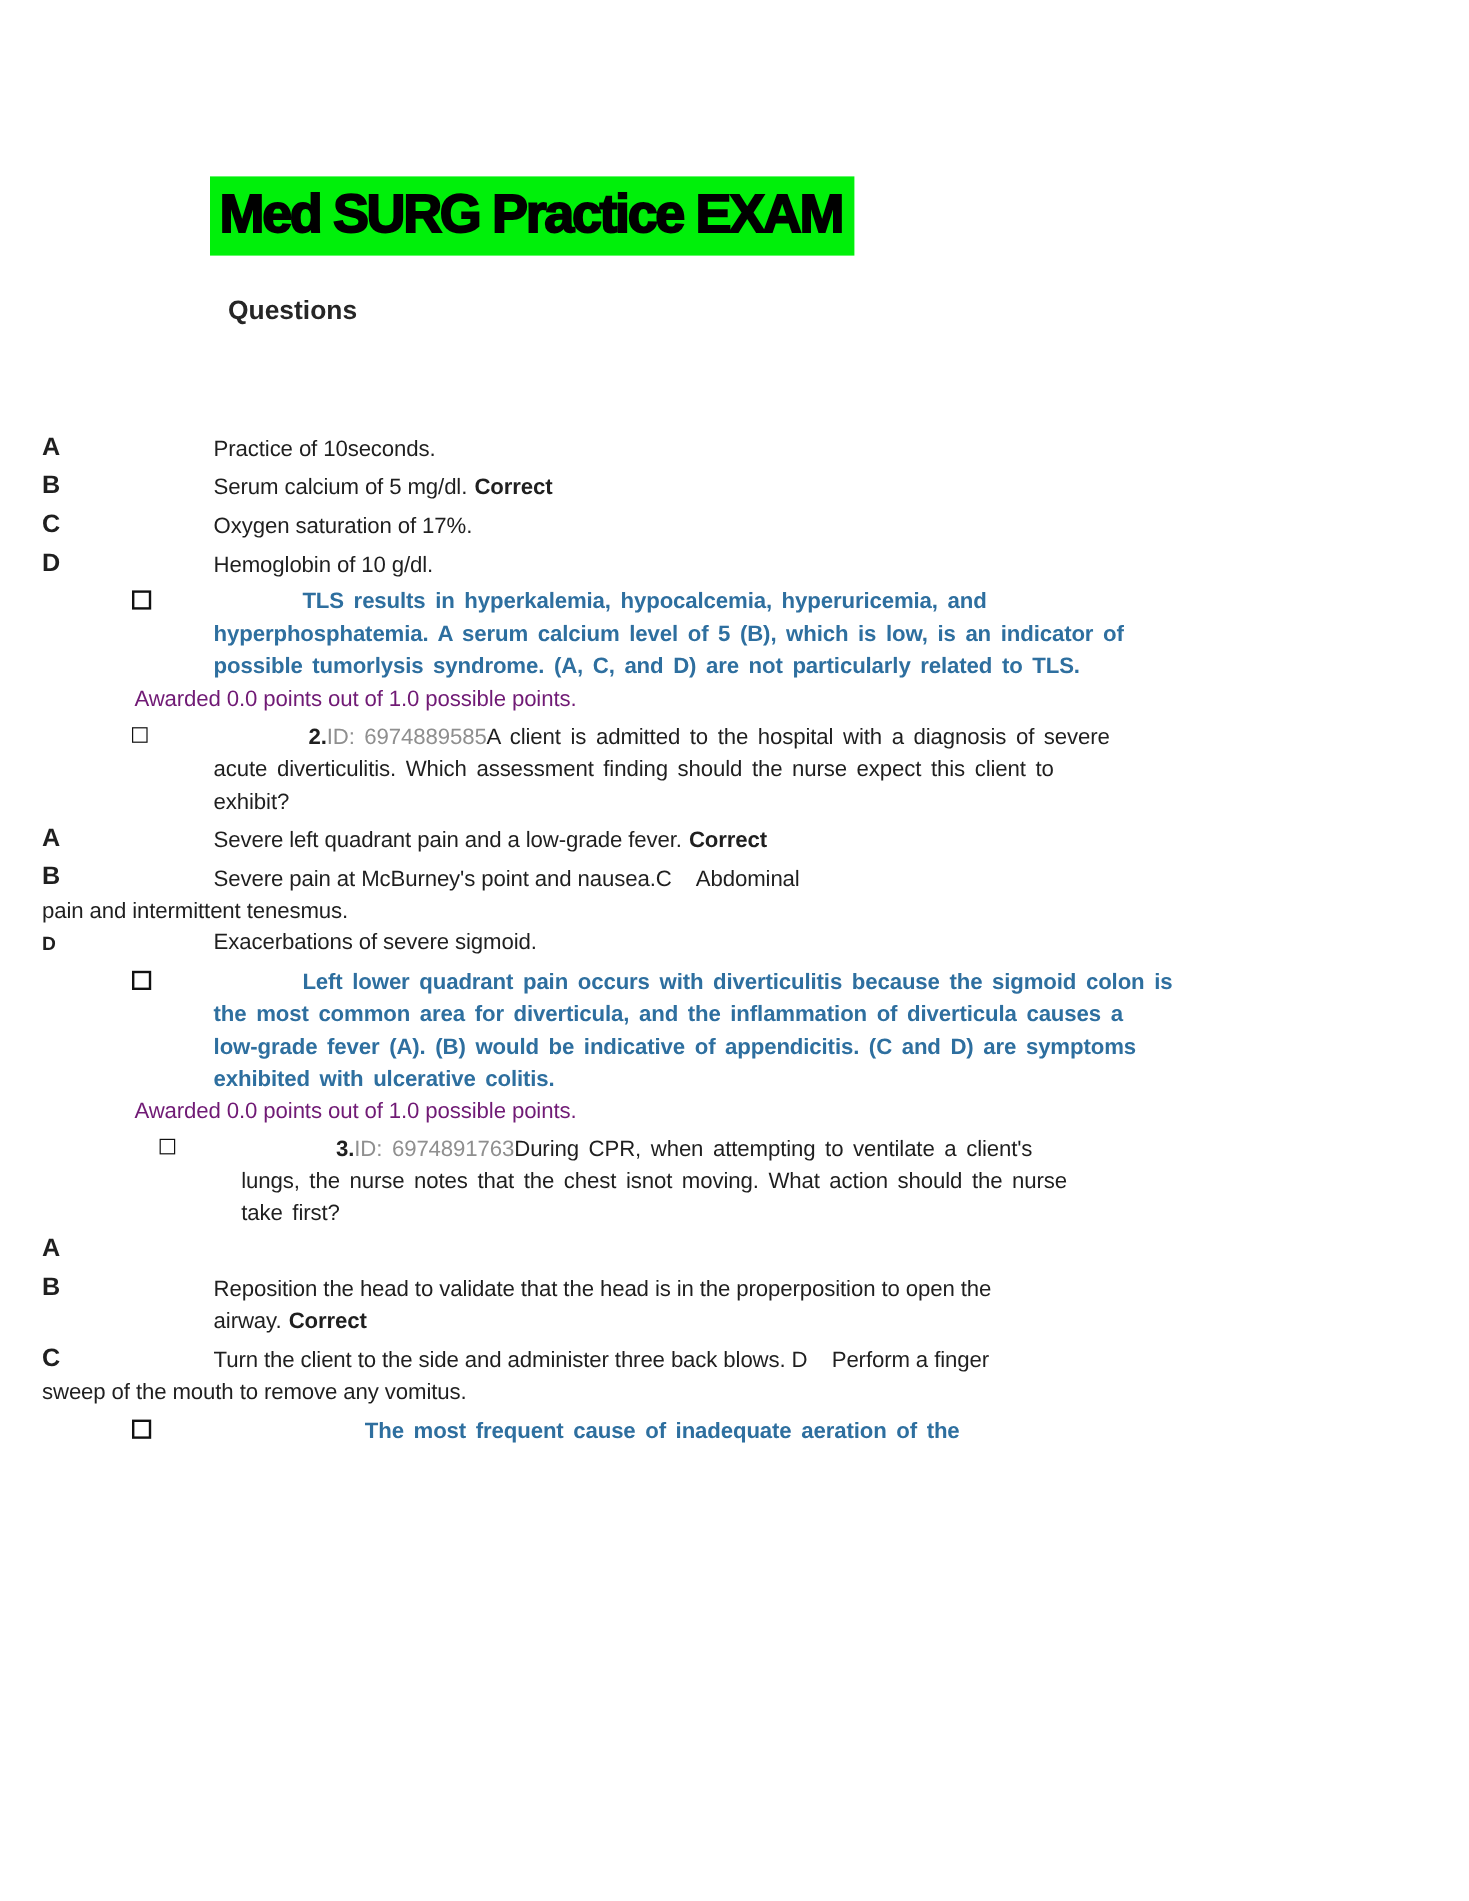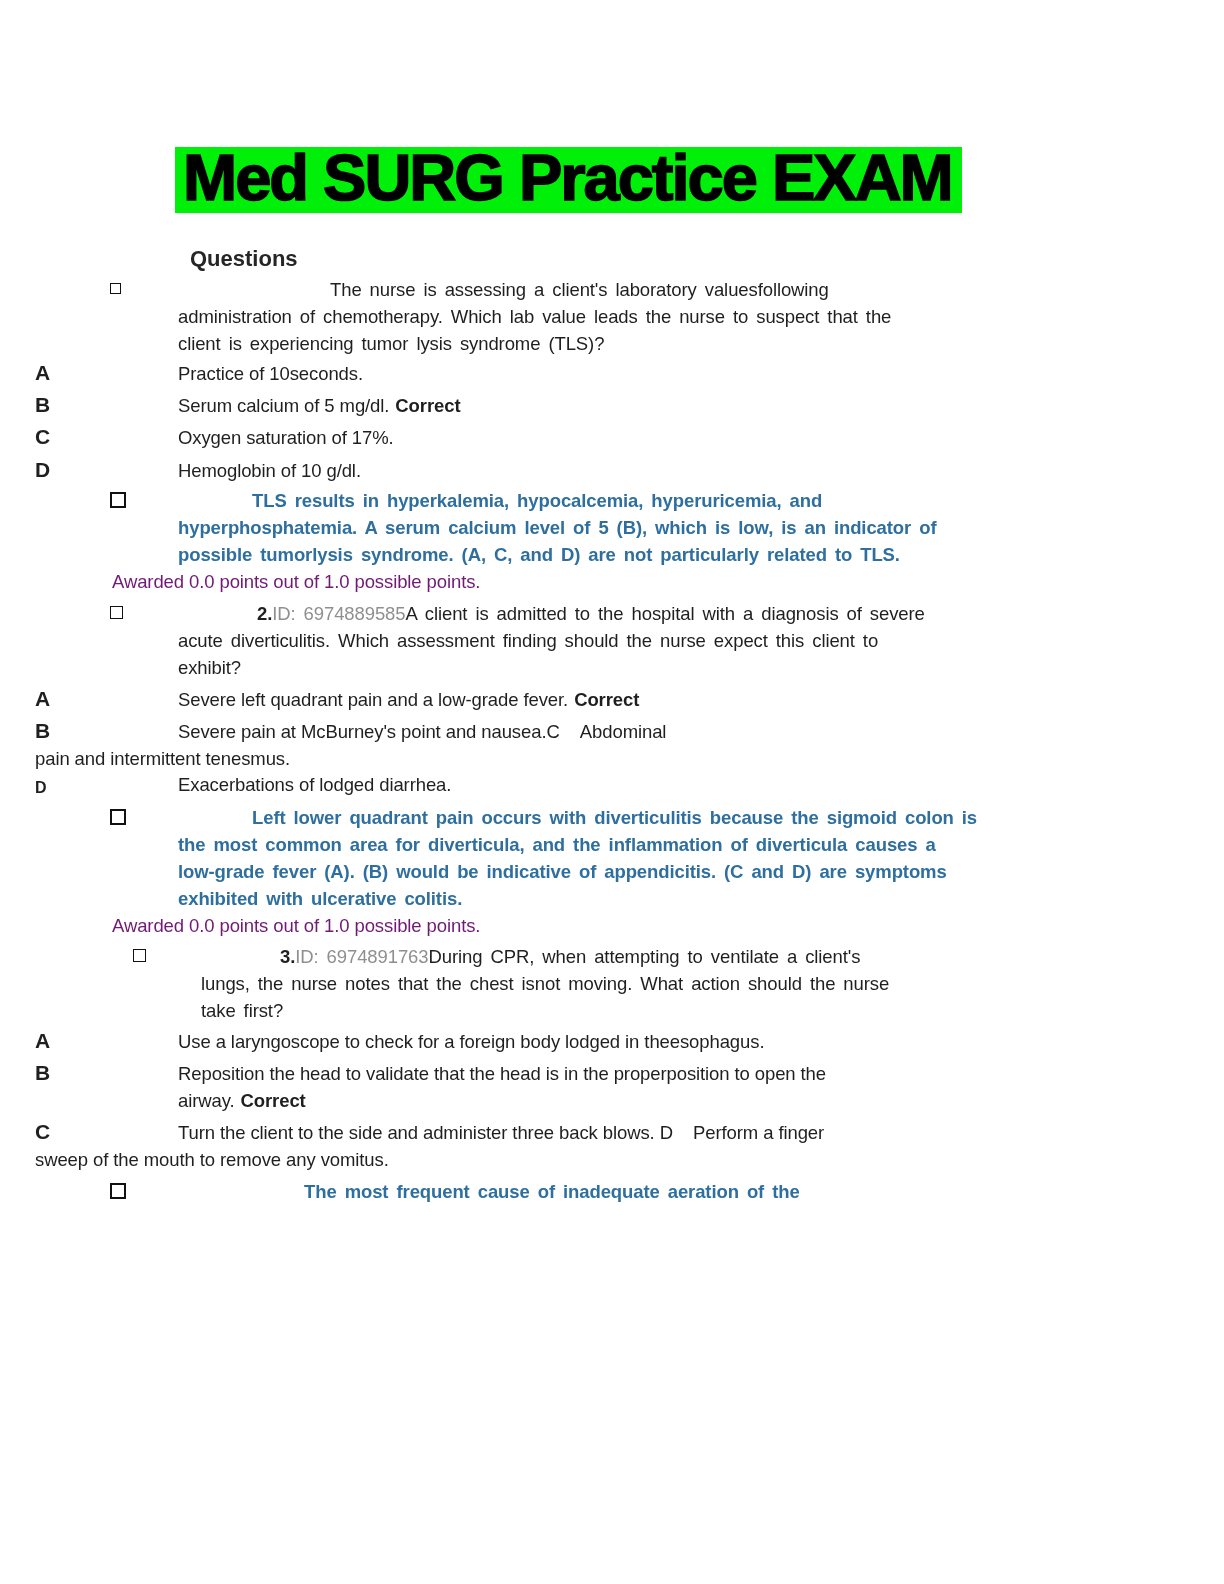--- a/index.html
+++ b/index.html
@@ -12,21 +12,21 @@
     overflow:hidden;
   }
   
   .title-hl{
     position:absolute;left:175px;top:147px;
     background:#00f00a;
     padding:2px 10px 6px 8px;
     display:inline-block;
   }
   .title-hl span{
-    font-size:65px;line-height:58px;font-weight:700;
+    font-size:45px;line-height:58px;font-weight:700;
     letter-spacing:-2px;color:#000;
     -webkit-text-stroke:1.6px #000;
     white-space:nowrap;
   }
   .h-questions{
     position:absolute;left:190px;top:246px;
     font-size:22px;font-weight:700;color:#262626;
   }
   
   .para,.opt,.awarded{
@@ -65,54 +65,51 @@
 </style>
 </head>
 <body>
 
 <div class="page">
 
   <div class="title-hl"><span>Med SURG Practice EXAM</span></div>
 
   <div class="h-questions">Questions</div>
 
-  <div class="para" style="top:276px;text-indent:152px;"><span class="bullet"></span><span>The nurse is assessing a client's laboratory valuesfollowing
-administration of chemotherapy. Which lab value leads the nurse to suspect that the
-client is experiencing tumor lysis syndrome (TLS)?</span></div>
 
   <div class="opt" style="top:360px;"><span class="letter">A</span><span>Practice of 10seconds.</span><span class="correct-label"></span></div>
   <div class="opt" style="top:392px;"><span class="letter">B</span><span>Serum calcium of 5 mg/dl.</span><span class="correct-label">Correct</span></div>
   <div class="opt" style="top:424px;"><span class="letter">C</span><span>Oxygen saturation of 17%.</span><span class="correct-label"></span></div>
   <div class="opt" style="top:457px;"><span class="letter">D</span><span>Hemoglobin of 10 g/dl.</span><span class="correct-label"></span></div>
 
   <div class="para expl" style="top:487px;text-indent:74px;"><span class="bullet lg"></span><span>TLS results in hyperkalemia, hypocalcemia, hyperuricemia, and
 hyperphosphatemia. A serum calcium level of 5 (B), which is low, is an indicator of
 possible tumorlysis syndrome. (A, C, and D) are not particularly related to TLS.</span></div>
   <div class="awarded" style="top:568px;">Awarded 0.0 points out of 1.0 possible points.</div>
 
   <div class="para" style="top:600px;text-indent:79px;"><span class="bullet md"></span><span class="num">2.</span><span class="qid">ID: 6974889585</span><span>A client is admitted to the hospital with a diagnosis of severe
 acute diverticulitis. Which assessment finding should the nurse expect this client to
 exhibit?</span></div>
 
   <div class="opt" style="top:686px;"><span class="letter">A</span><span>Severe left quadrant pain and a low-grade fever.</span><span class="correct-label">Correct</span></div>
   <div class="opt hang" style="top:718px;"><span class="letter">B</span><span>Severe pain at McBurney's point and nausea.C&nbsp;&nbsp;&nbsp;&nbsp;Abdominal
 pain and intermittent tenesmus.</span></div>
-  <div class="opt" style="top:771px;"><span class="letter small">D</span><span>Exacerbations of lodged diarrhea.</span></div>
+  <div class="opt" style="top:771px;"><span class="letter small">D</span><span>Exacerbations of severe sigmoid.</span></div>
 
   <div class="para expl" style="top:804px;text-indent:74px;"><span class="bullet lg"></span><span>Left lower quadrant pain occurs with diverticulitis because the sigmoid colon is
 the most common area for diverticula, and the inflammation of diverticula causes a
 low-grade fever (A). (B) would be indicative of appendicitis. (C and D) are symptoms
 exhibited with ulcerative colitis.</span></div>
   <div class="awarded" style="top:912px;">Awarded 0.0 points out of 1.0 possible points.</div>
 
   <div class="para" style="top:943px;text-indent:79px;margin-left:23px;"><span class="bullet md"></span><span class="num">3.</span><span class="qid">ID: 6974891763</span><span>During CPR, when attempting to ventilate a client's
 lungs, the nurse notes that the chest isnot moving. What action should the nurse
 take first?</span></div>
 
-  <div class="opt" style="top:1028px;"><span class="letter">A</span><span>Use a laryngoscope to check for a foreign body lodged in theesophagus.</span></div>
+  <div class="opt" style="top:1028px;"><span class="letter">A</span></div>
   <div class="opt" style="top:1060px;"><span class="letter">B</span><span>Reposition the head to validate that the head is in the properposition to open the
 airway.</span><span class="correct-label">Correct</span></div>
   <div class="opt hang" style="top:1119px;"><span class="letter">C</span><span>Turn the client to the side and administer three back blows. D&nbsp;&nbsp;&nbsp;&nbsp;Perform a finger
 sweep of the mouth to remove any vomitus.</span></div>
 
   <div class="para expl" style="top:1178px;text-indent:126px;"><span class="bullet lg"></span><span>The most frequent cause of inadequate aeration of the</span></div>
 
 </div>
 
 </body></html>

